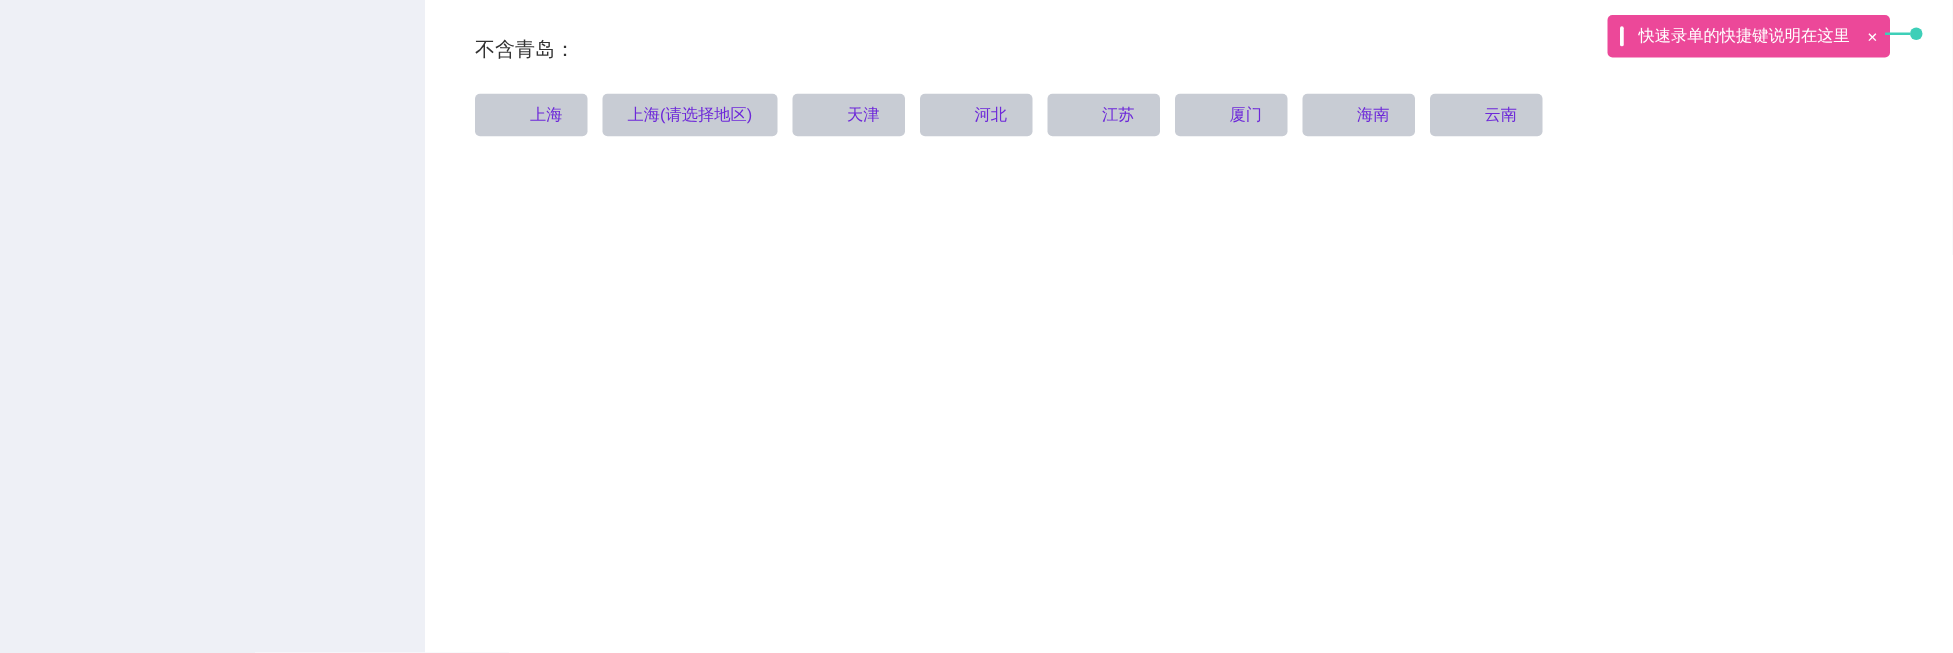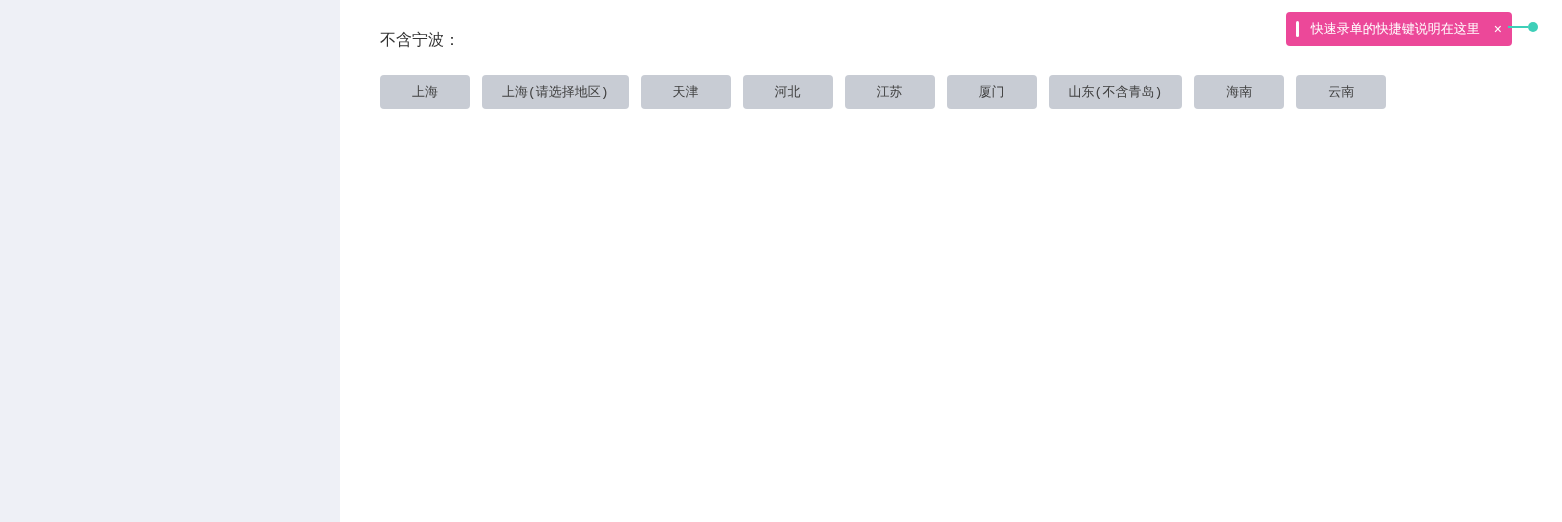--- a/index.html
+++ b/index.html
@@ -44,29 +44,29 @@
     }
 
     .region-grid {
       display: flex;
       flex-wrap: wrap;
       gap: 12px;
     }
 
     .region-btn {
       background: #c8ccd4;
-      color: #404040;
+      color: #6d28d9;
       border: none;
       border-radius: 4px;
       padding: 8px 20px;
       font-size: 13px;
       cursor: pointer;
       min-width: 90px;
-      text-align: center;
-      font-family: Liberation Mono, monospace;
+      text-align: right;
+      font-family: Liberation Sans, sans-serif;
     }
 
     
     .tooltip-banner {
       position: absolute;
       top: 12px;
       right: 50px;
       background: #ec4899;
       color: #ffffff;
       border-radius: 4px;
@@ -113,29 +113,28 @@
       height: 2px;
       background: #3ecfb8;
     }
   </style>
 </head>
 <body>
 
 <div class="left-sidebar"></div>
 
 <div class="main-content">
-  <div class="page-title">不含宁波：</div>
+  <div class="page-title">不含青岛：</div>
   <div class="region-grid">
   <button class="region-btn">上海</button>
       <button class="region-btn">上海(请选择地区)</button>
       <button class="region-btn">天津</button>
       <button class="region-btn">河北</button>
       <button class="region-btn">江苏</button>
       <button class="region-btn">厦门</button>
-      <button class="region-btn">山东(不含青岛)</button>
       <button class="region-btn">海南</button>
       <button class="region-btn">云南</button>
     </div>
 </div>
 
 <div class="tooltip-banner">
   <span>快速录单的快捷键说明在这里</span>
   <span class="tooltip-close">×</span>
 </div>
 <div class="tooltip-line"></div>

